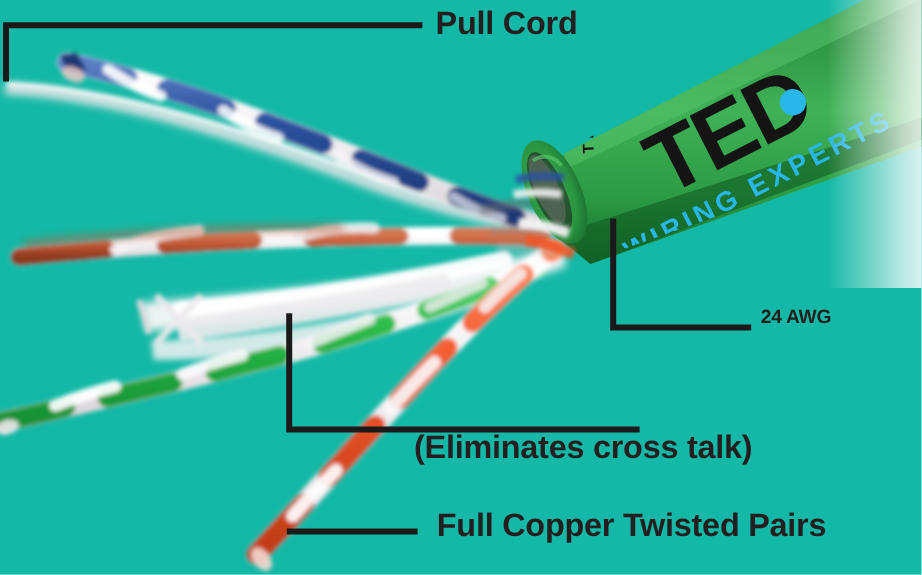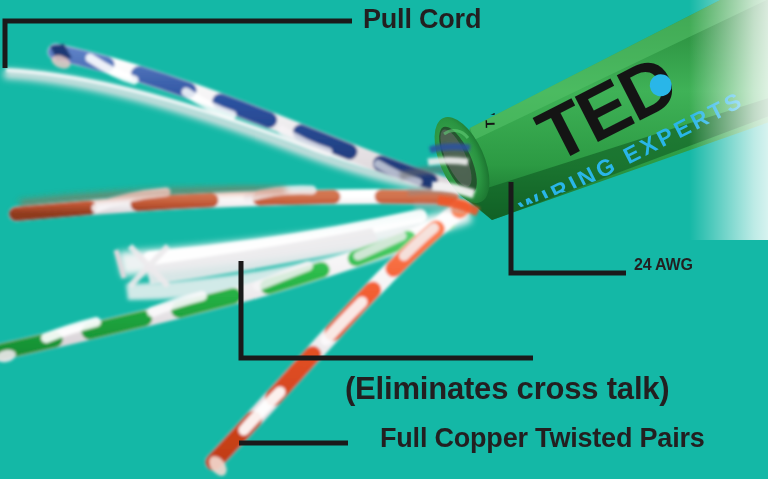--- a/index.html
+++ b/index.html
@@ -24,22 +24,22 @@
     position: absolute;
     color: #231f20;
     font-family: "Liberation Sans", sans-serif;
     font-weight: bold;
     white-space: nowrap;
     letter-spacing: -0.2px;
   }
   #lbl-pull-cord { left: 363px; top: 4px;  font-size: 27px; }
   #lbl-awg       { left: 634px; top: 256px; font-size: 16px; }
   #lbl-divider   { left: 573px; top: 331px; font-size: 27px; }
-  #lbl-divider-sub { left: 345px; top: 371px; font-size: 31px; }
-  #lbl-pairs     { left: 380px; top: 423px; font-size: 27px; }
+  #lbl-divider-sub { left: 345px; top: 358px; font-size: 27px; }
+  #lbl-pairs     { left: 364px; top: 423px; font-size: 27px; }
 </style>
 </head>
 <body>
 
 <div id="stage">
 
   <svg id="art" viewBox="0 0 768 479" xmlns="http://www.w3.org/2000/svg">
     <defs>
 
       <linearGradient id="gJacket" x1="0" y1="1" x2="0" y2="0">

